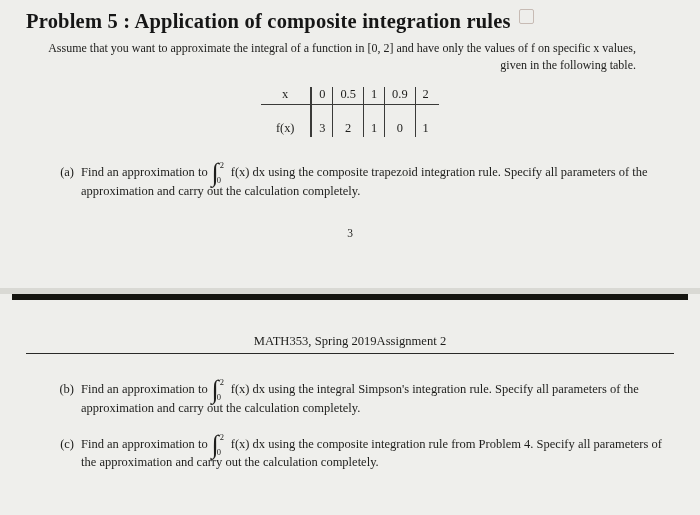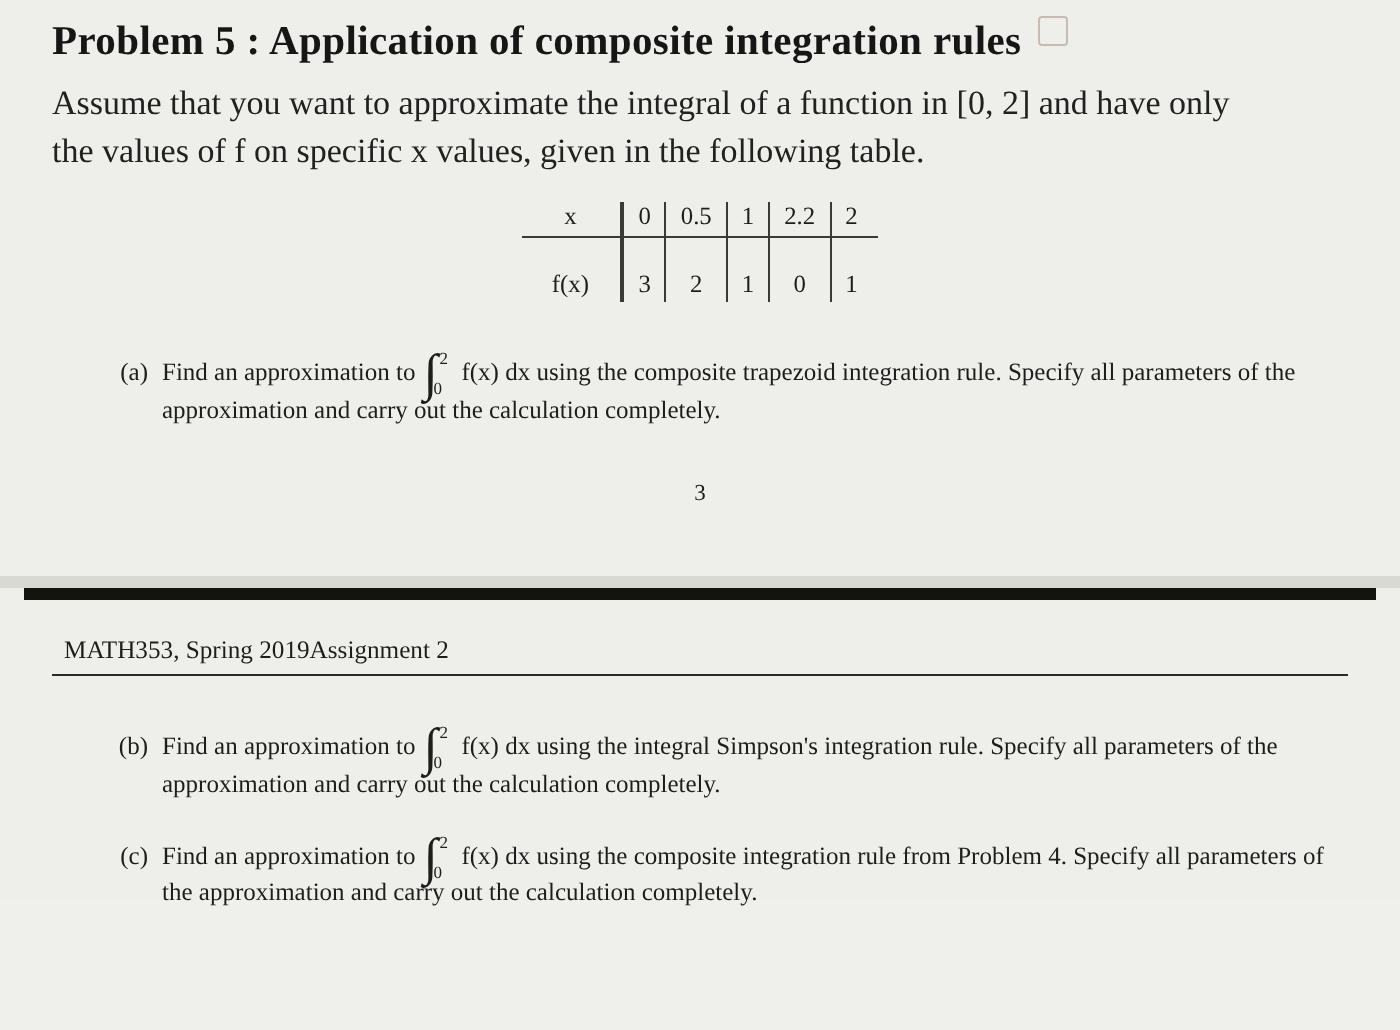--- a/index.html
+++ b/index.html
@@ -43,24 +43,25 @@
     height: 13px;
     border: 1.5px solid #b9a9a2;
     border-radius: 2px;
     opacity: .75;
     position: relative;
     top: -4px;
   }
 
   .intro {
     margin-top: 7px;
-    font-size: 17px;
+    font-size: 12px;
     line-height: 1.42;
     color: #21211f;
     max-width: 610px;
+    text-align: right;
   }
 
   
   .table-wrap {
     margin-top: 13px;
     display: flex;
     justify-content: center;
   }
   table.data {
     border-collapse: collapse;
@@ -177,25 +178,26 @@
   
   .section-bottom {
     position: absolute;
     left: 0;
     right: 0;
     top: 318px;
     padding: 0 26px;
   }
   .header-line {
     display: flex;
-    justify-content: flex-start;
+    justify-content: center;
     align-items: baseline;
     font-size: 12.6px;
     padding: 0 6px 4px 6px;
     border-bottom: 1.1px solid #2a2a28;
+    margin-top: 16px;
   }
   .bottom-body {
     margin-top: 26px;
   }
   .qitem + .qitem {
     margin-top: 17px;
   }
 </style>
 </head>
 <body>
@@ -212,21 +214,21 @@
     <div class="intro">Assume that you want to approximate the integral of a function in [0, 2] and have only the values of f on specific x values, given in the following table.</div>
 
     <div class="table-wrap">
       <table class="data">
         <tbody>
             <tr class="head">
           <td class="lbl">x</td>
           <td>0</td>
           <td>0.5</td>
           <td>1</td>
-          <td>2.2</td>
+          <td>0.9</td>
           <td class="last">2</td>
         </tr>
         <tr class="row2">
           <td class="lbl">f(x)</td>
           <td>3</td>
           <td>2</td>
           <td>1</td>
           <td>0</td>
           <td class="last">1</td>
         </tr>

